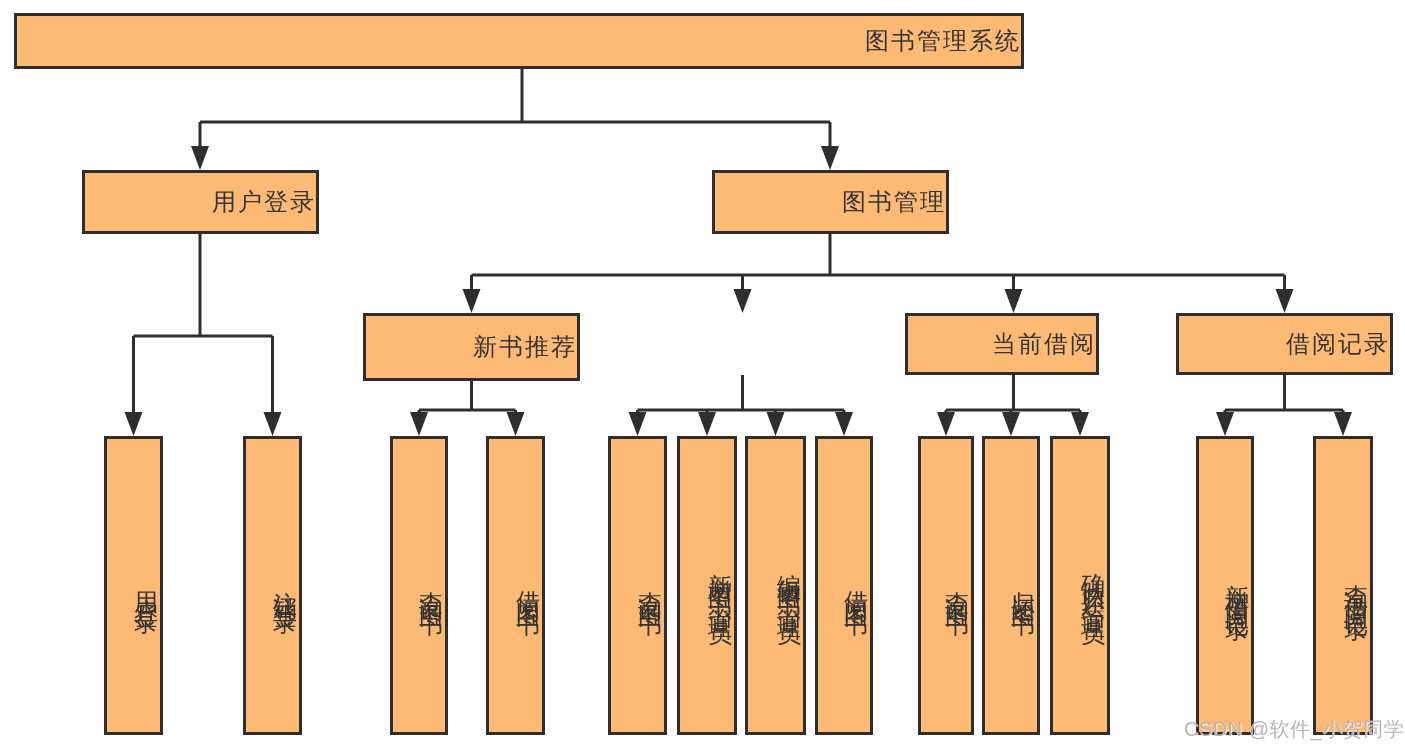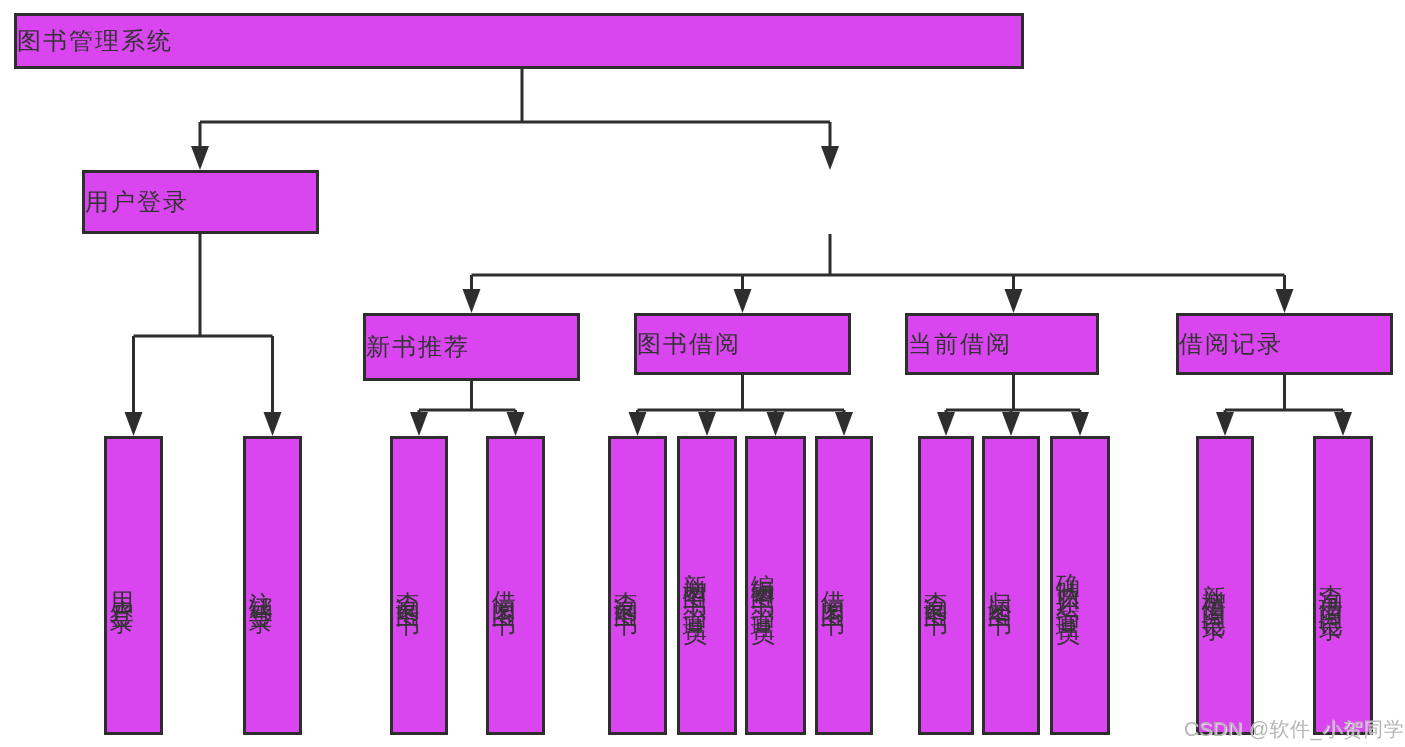--- a/index.html
+++ b/index.html
@@ -12,26 +12,26 @@
     color: #333333;
     overflow: hidden;
   }
   svg.connectors {
     position: absolute;
     left: 0; top: 0;
     z-index: 0;
   }
   .node {
     position: absolute;
-    background: #d946ef;
+    background: #fdba74;
     border: 3px solid #2e2e2e;
     box-sizing: border-box;
     display: flex;
     align-items: center;
-    justify-content: flex-start;
+    justify-content: flex-end;
     z-index: 1;
   }
   .h-node span {
     font-size: 24px;
     letter-spacing: 2px;
     white-space: nowrap;
   }
   .v-node span {
     writing-mode: vertical-rl;
     text-orientation: mixed;
@@ -93,26 +93,26 @@
              M1334,412 L1352,412 L1343,436 Z"></path>
   </svg>
 
   <div class="node h-node" style="left:14px; top:13px; width:1010px; height:56px;">
     <span>图书管理系统</span>
   </div>
 
   <div class="node h-node" style="left:82px; top:170px; width:237px; height:64px;">
     <span>用户登录</span>
   </div>
+  <div class="node h-node" style="left:712px; top:170px; width:237px; height:64px;">
+    <span>图书管理</span>
+  </div>
 
   <div class="node h-node" style="left:363px; top:313px; width:217px; height:68px;">
     <span>新书推荐</span>
-  </div>
-  <div class="node h-node" style="left:634px; top:313px; width:217px; height:62px;">
-    <span>图书借阅</span>
   </div>
   <div class="node h-node" style="left:905px; top:313px; width:194px; height:62px;">
     <span>当前借阅</span>
   </div>
   <div class="node h-node" style="left:1176px; top:313px; width:217px; height:62px;">
     <span>借阅记录</span>
   </div>
 
   <div class="node v-node" style="left:104px; top:436px; width:59px; height:299px;">
     <span>用户登录</span>

